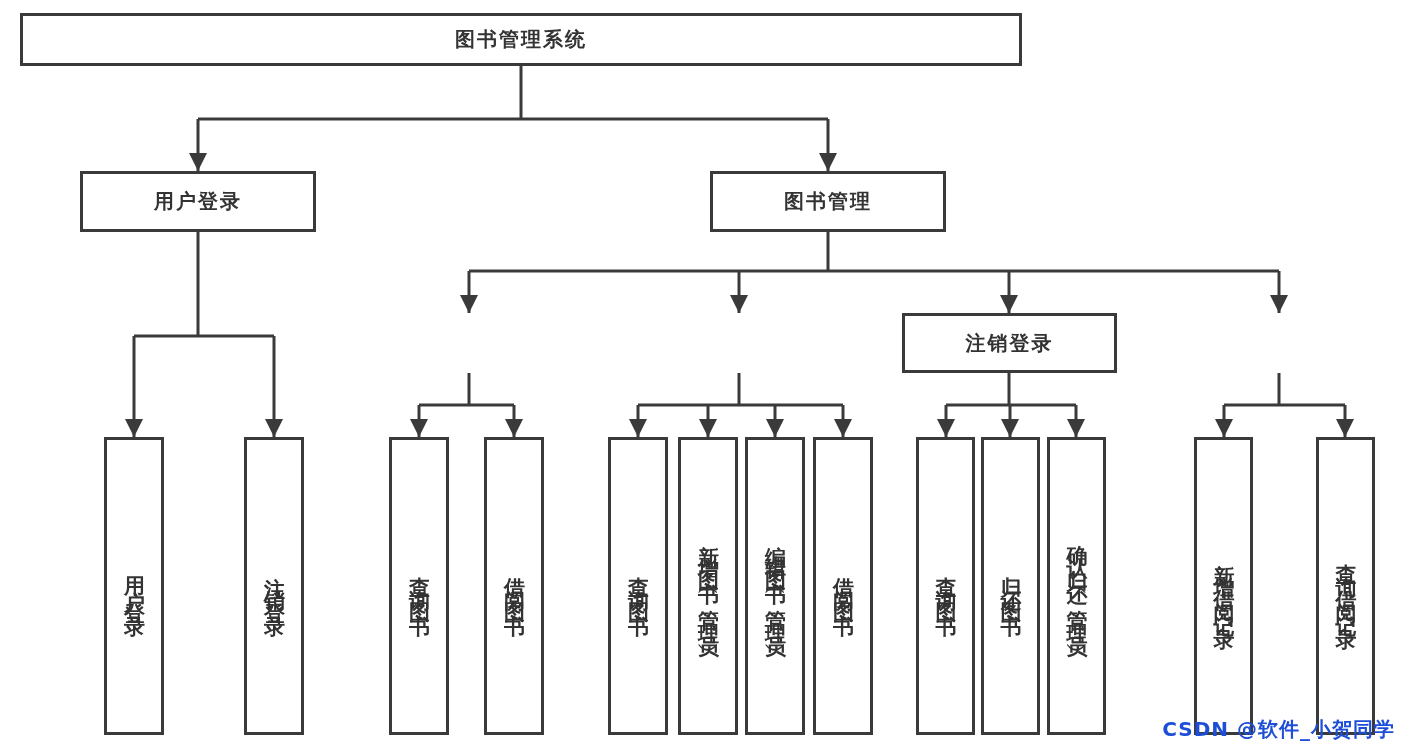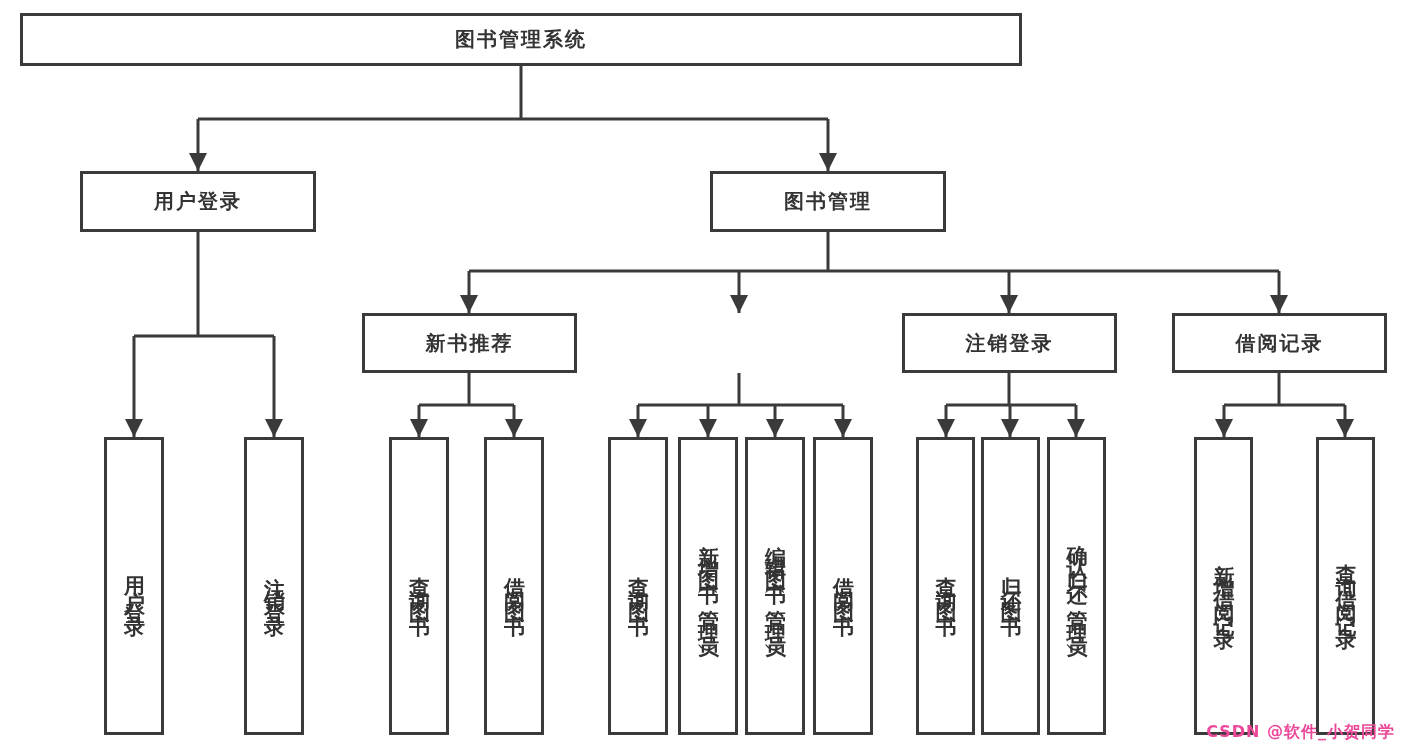--- a/index.html
+++ b/index.html
@@ -21,21 +21,21 @@
   .vbox{z-index:2;}
   .vbox .vlabel{
     writing-mode:vertical-rl;
     font-size:21px;line-height:1;
     letter-spacing:13px;
     color:#333333;
   }
   #wires{position:absolute;left:0;top:0;z-index:1;}
   .watermark{
     position:absolute;right:10px;bottom:4px;z-index:5;
-    font-size:16px;color:#ec4899;letter-spacing:1px;white-space:nowrap;
+    font-size:20px;color:#1d4ed8;letter-spacing:1px;white-space:nowrap;
   }
 </style>
 </head>
 <body>
 
 <div id="stage">
 
   <svg id="wires" width="1405" height="747" viewBox="0 0 1405 747">
     <defs>
       <marker id="arw" viewBox="0 0 10 10" refX="10" refY="5" markerWidth="7" markerHeight="6" orient="auto">
@@ -83,28 +83,22 @@
     <span class="hlabel">图书管理系统</span>
   </div>
 
   <div class="box" style="left:80px;top:171px;width:236px;height:61px;">
     <span class="hlabel">用户登录</span>
   </div>
   <div class="box" style="left:710px;top:171px;width:236px;height:61px;">
     <span class="hlabel">图书管理</span>
   </div>
 
-  <div class="box" style="left:362px;top:313px;width:215px;height:60px;">
-    <span class="hlabel">新书推荐</span>
-  </div>
   <div class="box" style="left:902px;top:313px;width:215px;height:60px;">
     <span class="hlabel">注销登录</span>
-  </div>
-  <div class="box" style="left:1172px;top:313px;width:215px;height:60px;">
-    <span class="hlabel">借阅记录</span>
   </div>
 
   <div class="box vbox" style="left:104px;top:437px;width:60px;height:298px;">
     <span class="vlabel">用户登录</span>
   </div>
   <div class="box vbox" style="left:244px;top:437px;width:60px;height:298px;">
     <span class="vlabel">注销登录</span>
   </div>
 
   <div class="box vbox" style="left:389px;top:437px;width:60px;height:298px;">

